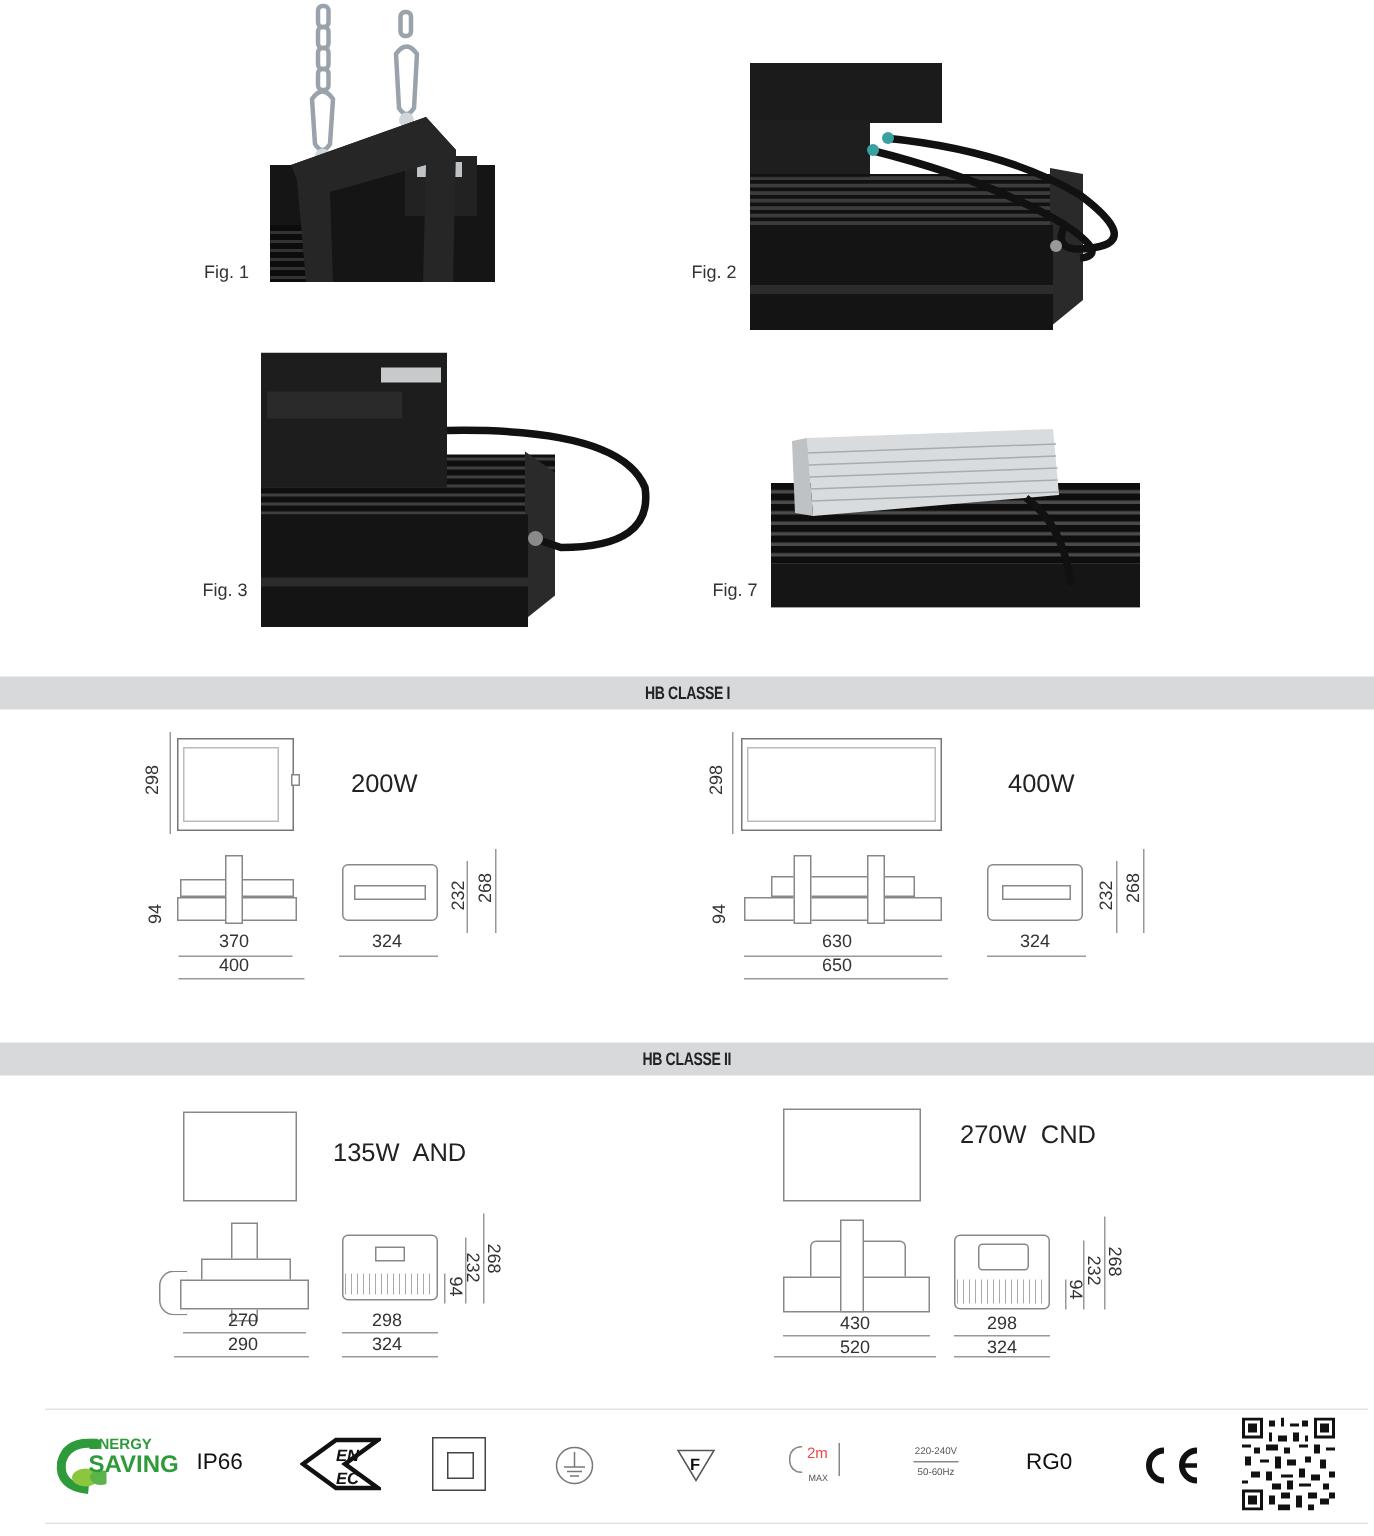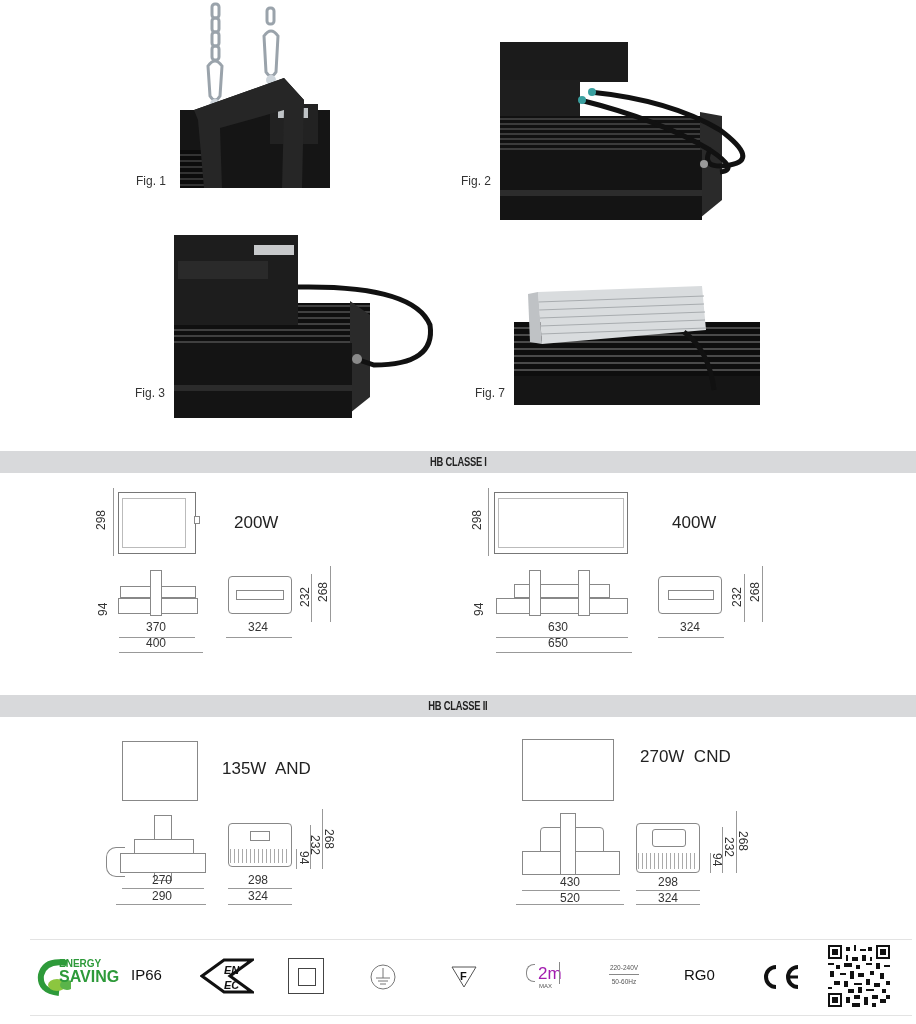--- a/index.html
+++ b/index.html
@@ -266,21 +266,21 @@
   <line x1="10" y1="20" x2="16" y2="20" stroke="#777"></line>
 </svg>
 
 <svg class="icon" style="left:451px;top:966px;" width="26" height="22" viewBox="0 0 26 22">
   <polygon points="1,1 25,1 13,21" fill="none" stroke="#555" stroke-width="1"></polygon>
   <text x="9" y="14" font-size="11" font-weight="bold" fill="#111" font-family="Liberation Sans, sans-serif">F</text>
 </svg>
 
 <div class="icon" style="left:522px;top:962px;width:44px;height:32px;">
   <div style="position:absolute;left:4px;top:2px;width:8px;height:16px;border:1px solid #888;border-right:none;border-radius:8px 0 0 8px;"></div>
-  <span style="position:absolute;left:16px;top:2px;font-size:17px;color:#a21caf;">2m</span>
+  <span style="position:absolute;left:16px;top:2px;font-size:10px;color:#ef4444;">2m</span>
   <div style="position:absolute;left:37px;top:0;width:1px;height:22px;background:#888;"></div>
   <span style="position:absolute;left:17px;top:21px;font-size:6px;color:#555;">MAX</span>
 </div>
 
 <div class="icon" style="left:604px;top:964px;width:40px;height:26px;text-align:center;">
   <div style="font-size:6.5px;color:#555;">220-240V</div>
   <div style="width:30px;height:1px;background:#888;margin:3px auto;"></div>
   <div style="font-size:6.5px;color:#555;">50-60Hz</div>
 </div>
 

